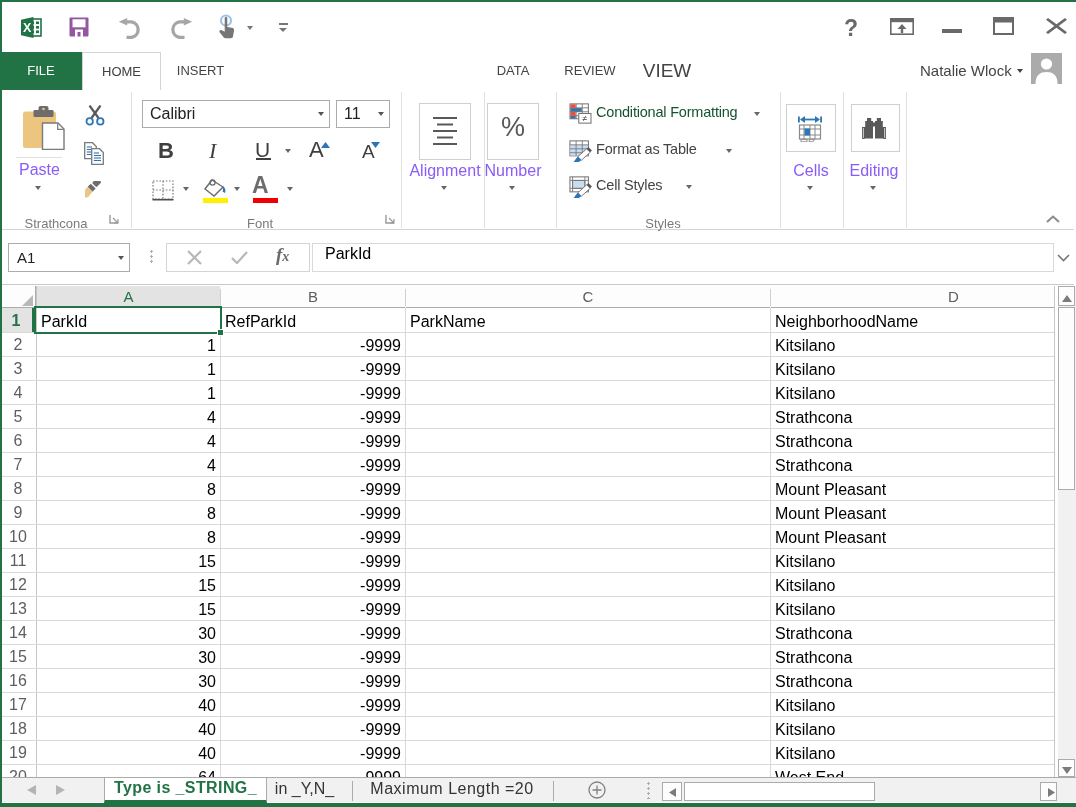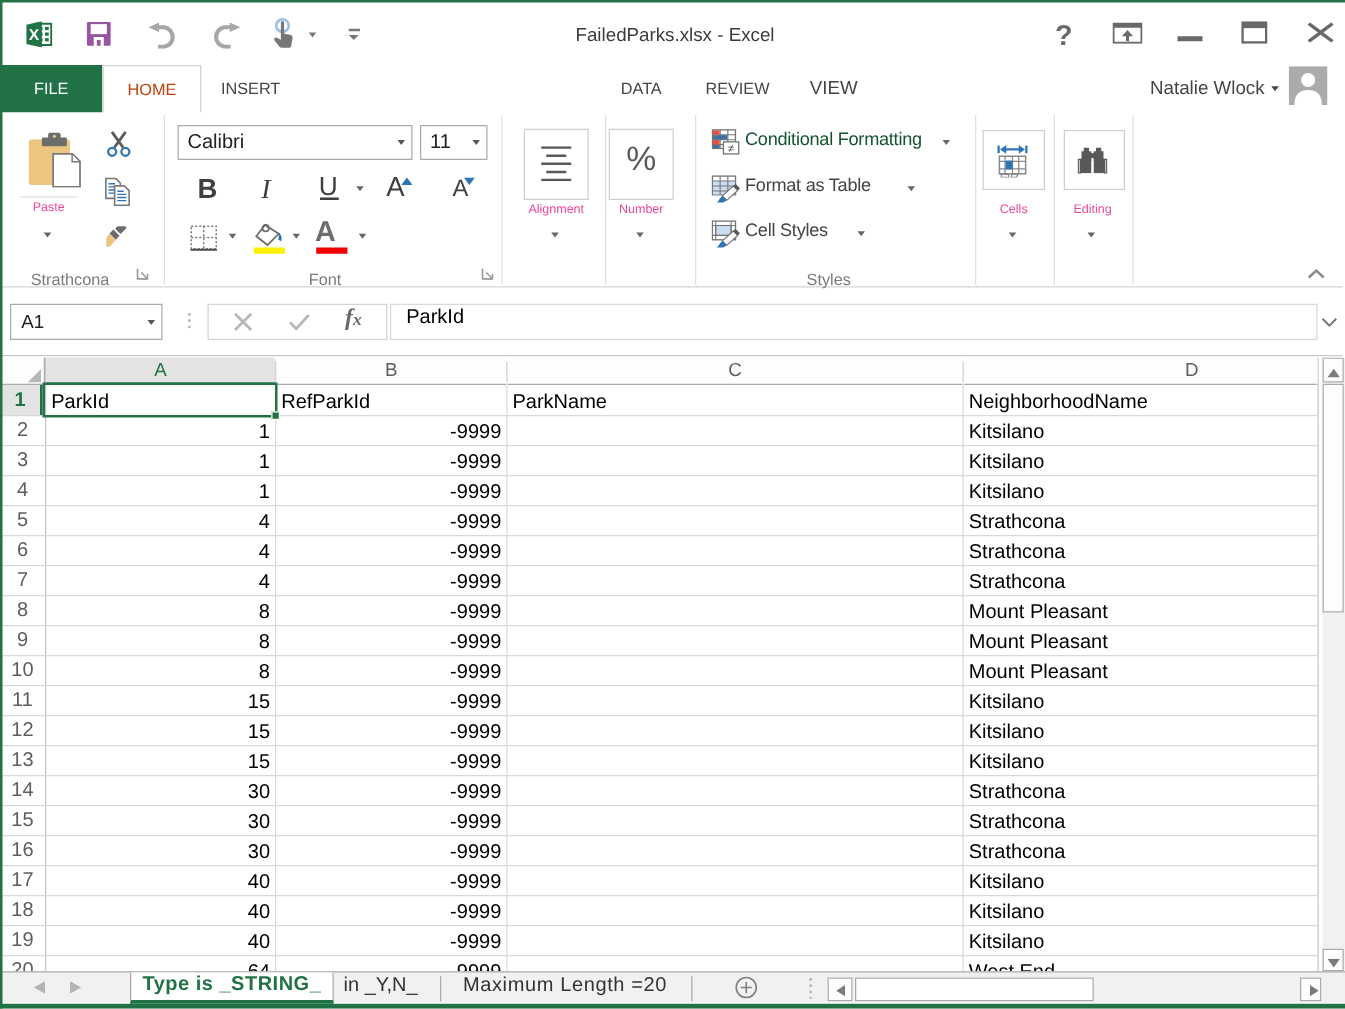--- a/index.html
+++ b/index.html
@@ -3,21 +3,21 @@
 <meta charset="utf-8">
 <style>
 * { margin:0; padding:0; box-sizing:border-box; }
 html,body { width:1076px; height:807px; overflow:hidden; }
 body { font-family:"Liberation Sans", sans-serif; background:#fff; }
 #win { position:absolute; top:0; left:0; width:1076px; height:807px; background:#fff; overflow:hidden; }
 .abs { position:absolute; }
 .green { background:#217346; }
 .vsep { position:absolute; width:1px; background:#e0e0e0; }
 .glabel { position:absolute; font-size:13px; color:#7a7a7a; text-align:center; }
-.rtext { font-size:10px; color:#ec4899; }
+.rtext { font-size:16px; color:#8b5cf6; }
 .dd { position:absolute; width:0; height:0; border-left:3.5px solid transparent; border-right:3.5px solid transparent; border-top:4px solid #666; }
 </style>
 </head>
 <body>
 <div id="win">
 
   <div class="abs green" style="left:0;top:0;width:1076px;height:2px;z-index:50;"></div>
   <div class="abs green" style="left:0;top:0;width:2px;height:807px;z-index:50;"></div>
 
   <div id="titlebar" class="abs" style="left:2px;top:2px;width:1073px;height:50px;background:#fff;">
@@ -54,21 +54,20 @@
 
     <svg class="abs" style="left:213px;top:12px;" width="24" height="26" viewBox="0 0 24 26">
       <circle cx="11" cy="6.5" r="5" fill="none" stroke="#9dc3e6" stroke-width="2.2"></circle>
       <path d="M9.7 4 C9.7 2.6 12.3 2.6 12.3 4 L12.3 13 L16.8 13.8 C18.6 14.1 19.3 15 19 16.8 L18 22.5 C17.8 23.6 17 24.2 16 24.2 L10.5 24.2 C9.7 24.2 9.1 23.9 8.6 23.3 L4.8 18.6 C3.6 17.1 5.1 15.5 6.8 16.3 L9.7 17.8 Z" fill="#767676"></path>
     </svg>
     <div class="dd" style="left:245px;top:24px;border-top-color:#767676;"></div>
 
     <div class="abs" style="left:277px;top:21px;width:9px;height:1.5px;background:#767676;"></div>
     <div class="dd" style="left:277px;top:26px;border-left-width:4.5px;border-right-width:4.5px;border-top-color:#767676;"></div>
 
-    <div class="abs" style="left:380px;top:18px;width:316px;text-align:center;font-size:15px;color:#3b3b3b;">FailedParks.xlsx - Excel</div>
 
     <div class="abs" style="left:839px;top:13px;width:20px;text-align:center;font-size:23px;font-weight:bold;color:#696969;">?</div>
 
     <svg class="abs" style="left:888px;top:16px;" width="24" height="17" viewBox="0 0 24 17">
       <rect x="0.8" y="0.8" width="22.4" height="15.4" fill="none" stroke="#696969" stroke-width="1.6"></rect>
       <rect x="0.8" y="0.8" width="22.4" height="3.4" fill="#696969"></rect>
       <path d="M12 6 L16.5 11 L13.2 11 L13.2 15 L10.8 15 L10.8 11 L7.5 11 Z" fill="#696969"></path>
     </svg>
 
     <div class="abs" style="left:940px;top:27px;width:20px;height:4px;background:#696969;"></div>
@@ -78,25 +77,25 @@
       <rect x="1" y="1" width="19" height="4.5" fill="#696969"></rect>
     </svg>
 
     <svg class="abs" style="left:1044px;top:15px;" width="21" height="18" viewBox="0 0 21 18">
       <path d="M2 1 L10.5 7.2 L19 1 L21 2.8 L12.7 9 L21 15.2 L19 17 L10.5 10.8 L2 17 L0 15.2 L8.3 9 L0 2.8 Z" fill="#696969"></path>
     </svg>
   </div>
 
   <div id="tabrow" class="abs" style="left:0;top:52px;width:1074px;height:38px;background:#fff;">
     <div class="abs green" style="left:0;top:0;width:82px;height:38px;color:#fff;font-size:13px;text-align:center;line-height:38px;">FILE</div>
-    <div class="abs" style="left:82px;top:0;width:79px;height:38px;background:#fff;border:1px solid #d4d4d4;border-bottom:none;color:#c2410c;font-size:13px;text-align:center;line-height:38px;">HOME</div>
+    <div class="abs" style="left:82px;top:0;width:79px;height:38px;background:#fff;border:1px solid #d4d4d4;border-bottom:none;color:#404040;font-size:13px;text-align:center;line-height:38px;">HOME</div>
     <div class="abs" style="left:161px;top:0;width:79px;height:38px;color:#444;font-size:13px;text-align:center;line-height:38px;">INSERT</div>
     <div class="abs" style="left:482px;top:0;width:62px;height:38px;color:#444;font-size:13px;text-align:center;line-height:38px;">DATA</div>
     <div class="abs" style="left:552px;top:0;width:76px;height:38px;color:#444;font-size:13px;text-align:center;line-height:38px;">REVIEW</div>
-    <div class="abs" style="left:636px;top:0;width:62px;height:38px;color:#444;font-size:15px;text-align:center;line-height:38px;">VIEW</div>
+    <div class="abs" style="left:636px;top:0;width:62px;height:38px;color:#444;font-size:19px;text-align:center;line-height:38px;">VIEW</div>
     <div class="abs" style="left:920px;top:0;height:38px;color:#444;font-size:15px;line-height:38px;">Natalie Wlock</div>
     <div class="dd" style="left:1017px;top:17px;border-left-width:3.5px;border-right-width:3.5px;border-top-color:#444;"></div>
     <svg class="abs" style="left:1031px;top:1px;" width="31" height="31" viewBox="0 0 31 31">
       <rect width="31" height="31" fill="#ababab"></rect>
       <circle cx="15.5" cy="11" r="5.6" fill="#fff"></circle>
       <path d="M4.5 31 C4.5 22 9 19 15.5 19 C22 19 26.5 22 26.5 31 Z" fill="#fff"></path>
     </svg>
   </div>
 
   <div id="ribbon" class="abs" style="left:0;top:90px;width:1074px;height:140px;background:#fff;border-bottom:1px solid #d4d4d4;">

